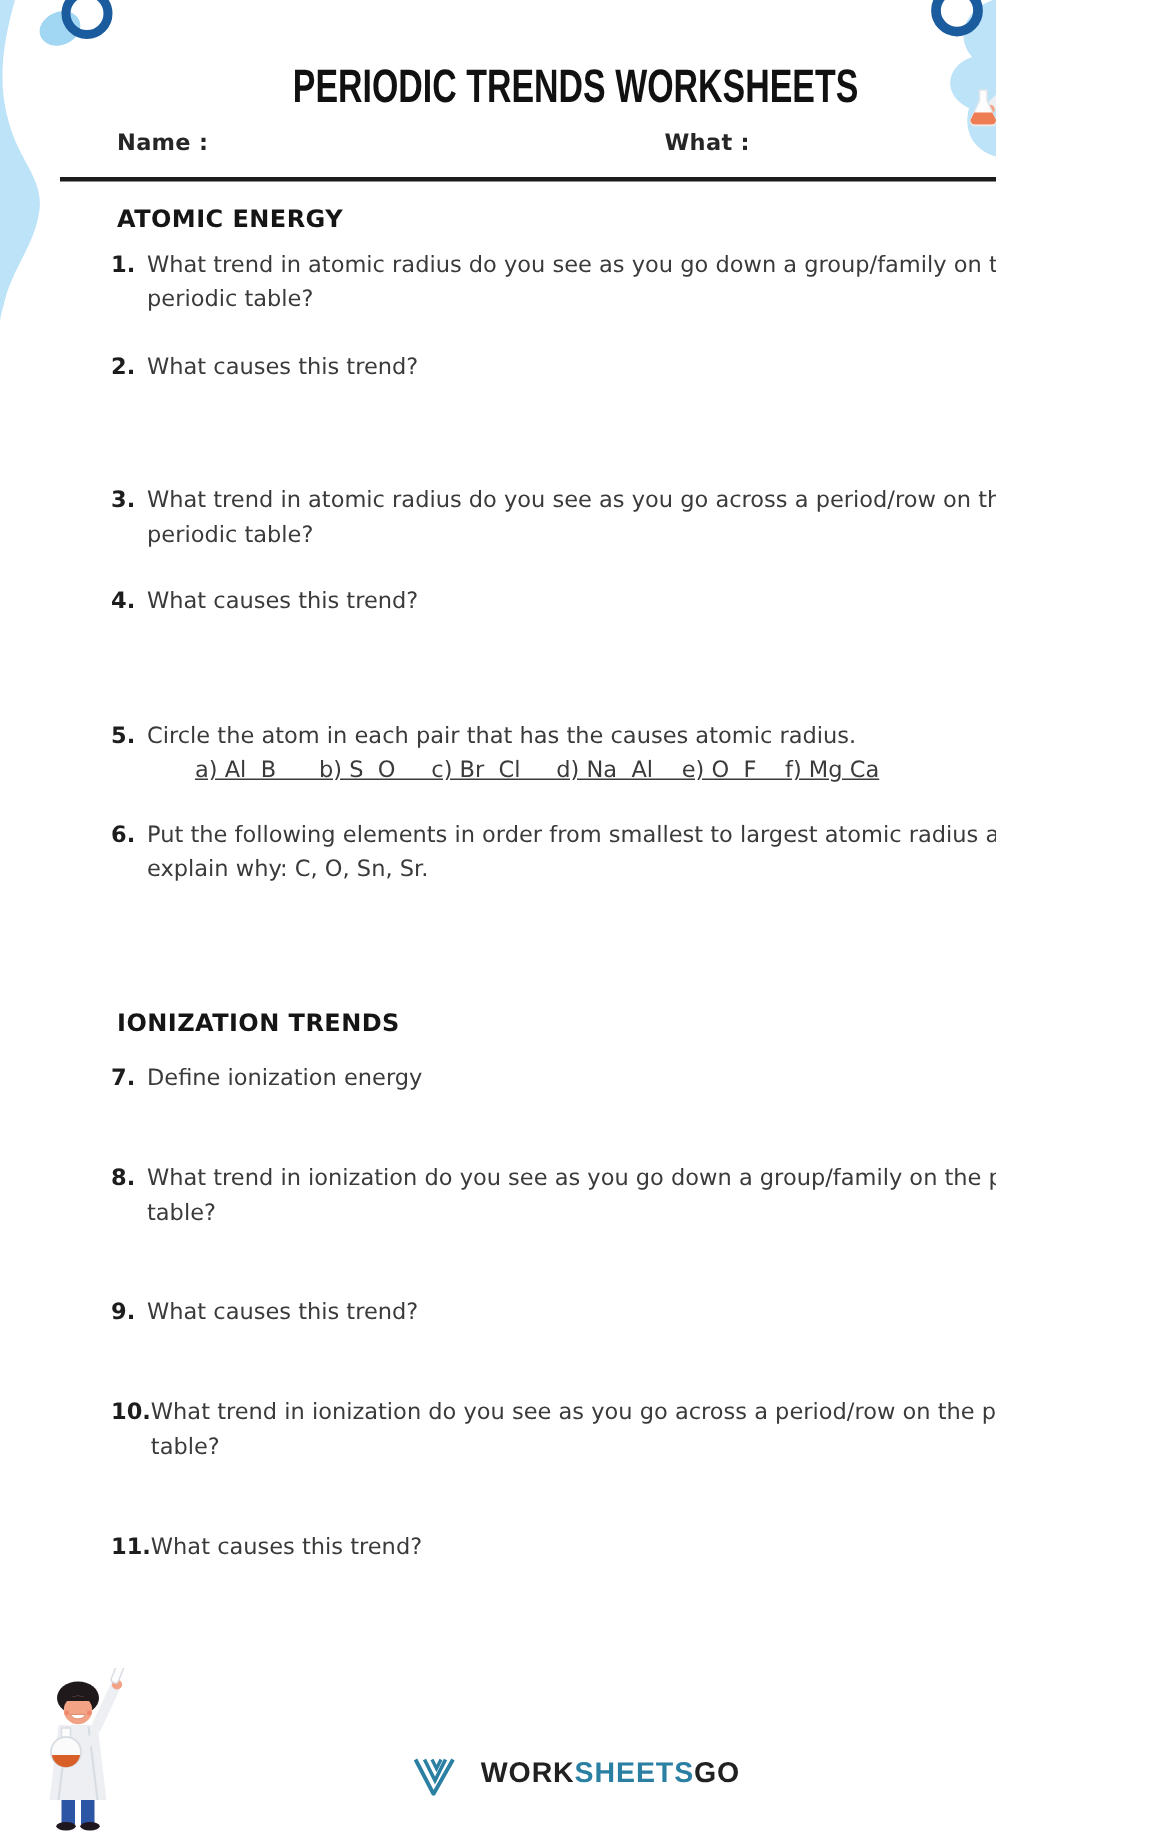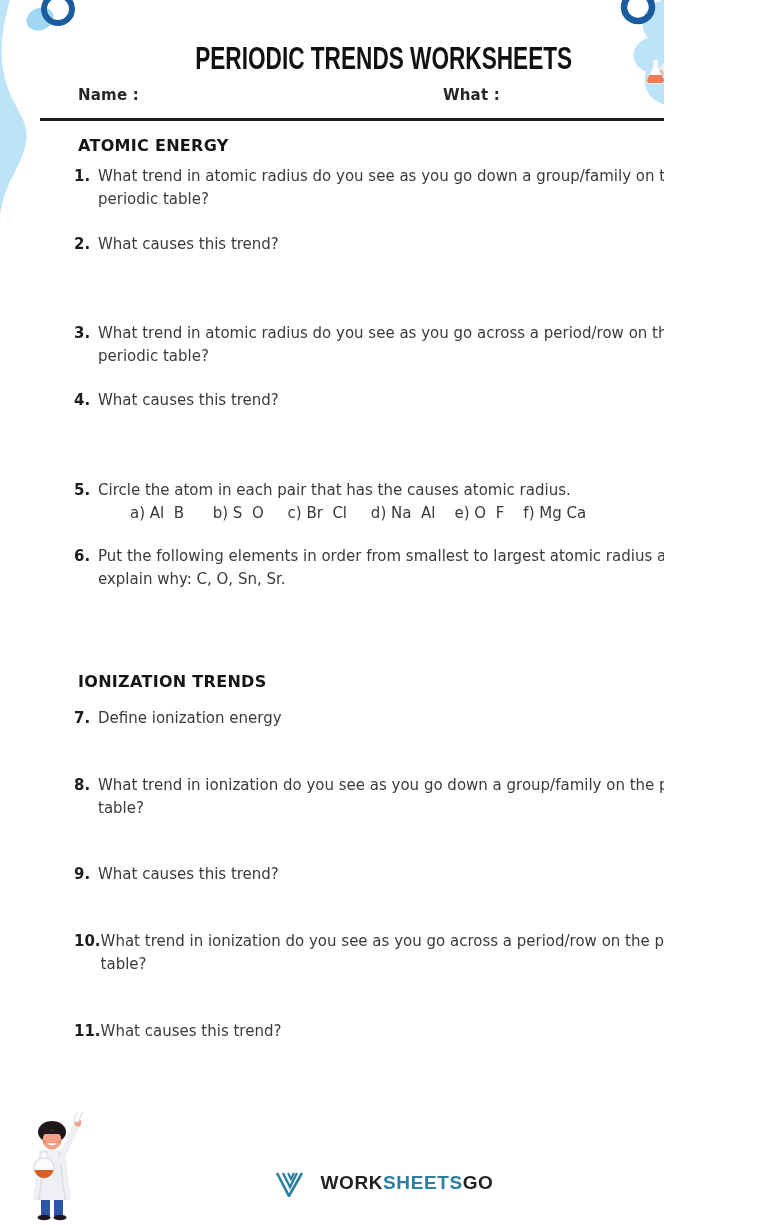--- a/index.html
+++ b/index.html
@@ -55,21 +55,21 @@
   #heading-ionization{top:672px;}
 
   .q{
     position:absolute;left:74px;display:flex;align-items:flex-start;
     font-size:15px;line-height:23px;
   }
   .qnum{
     flex:0 0 24px;font-weight:bold;color:#1d1d1d;
   }
   .qtext{width:622px;color:var(--body);}
-  .qopts{white-space:pre;padding-left:32px;color:var(--body);}
+  .qopts{white-space:pre;padding-left:32px;color:var(--body);text-decoration:underline;}
   #q1{top:165px;} #q2{top:233px;} #q3{top:322px;} #q4{top:389px;}
   #q5{top:479px;} #q6{top:545px;}
   #q7{top:707px;} #q8{top:774px;} #q9{top:863px;} #q10{top:930px;} #q11{top:1020px;}
 
   .footer-logo{
     position:absolute;top:1168px;left:0;width:768px;height:30px;
     display:flex;justify-content:center;align-items:center;gap:16px;
   }
   .logo-text{
     font-family:"Liberation Sans","DejaVu Sans",sans-serif;

